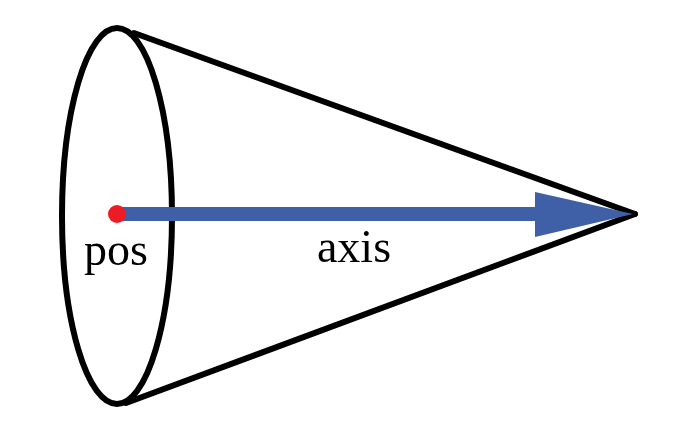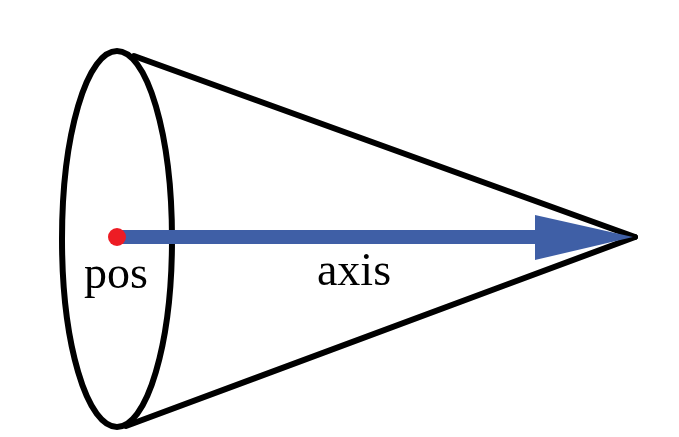--- a/index.html
+++ b/index.html
@@ -12,21 +12,20 @@
     width: 679px;
     height: 437px;
     font-family: "Liberation Serif", serif;
     overflow: hidden;
   }
   #diagram-root {
     position: relative;
     width: 679px;
     height: 391px;
     background: #ffffff;
-    margin-top: 23px;
   }
   #cone-svg {
     position: absolute;
     left: 0;
     top: 0;
     width: 679px;
     height: 437px;
     display: block;
   }
   .diagram-label {

